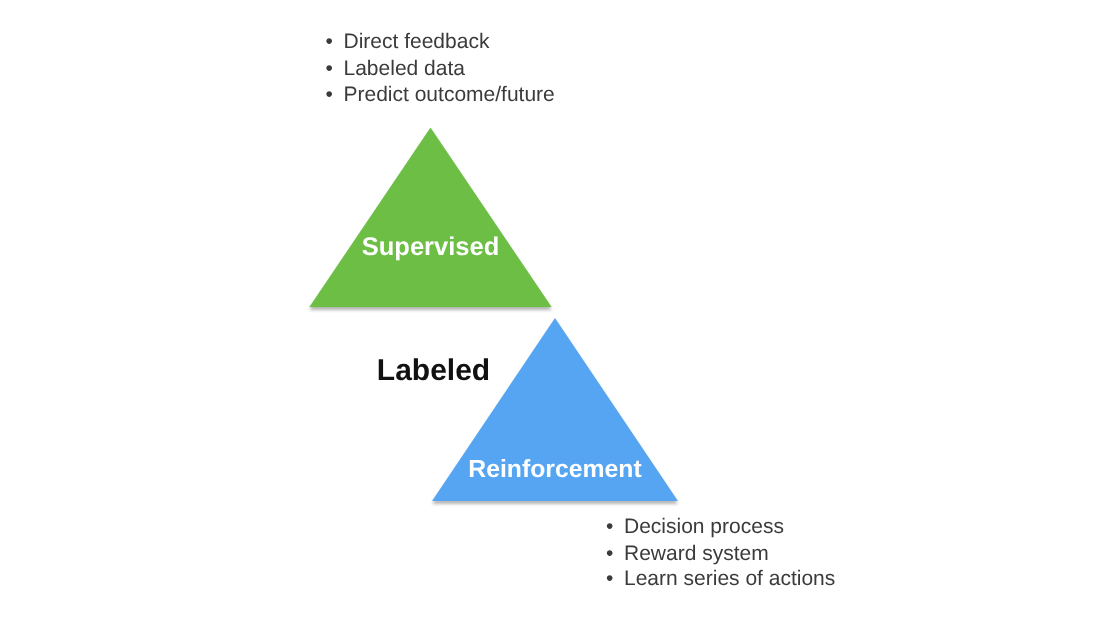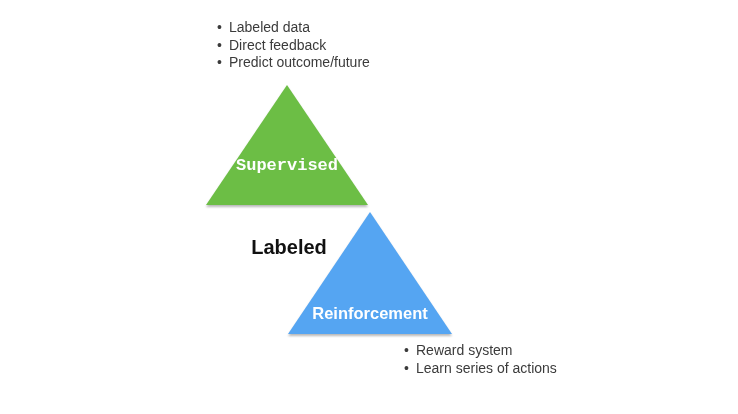--- a/index.html
+++ b/index.html
@@ -61,60 +61,61 @@
   .tri-label {
     position: absolute;
     left: 0;
     right: 0;
     text-align: center;
     color: var(--color-triangle_label, #ffffff);
     font-weight: bold;
     font-size: 17px;
     letter-spacing: 0px;
   }
-  .tri-supervised-wrap .tri-label    { bottom: 30px; font-family: Liberation Mono, monospace; }
+  .tri-supervised-wrap .tri-label    { bottom: 30px; }
   .tri-unsupervised-wrap .tri-label  { bottom: 14px; }
   .tri-reinforcement-wrap .tri-label { bottom: 11px; font-size: 16.5px; text-align: center; }
 
   .center-label {
     position: absolute;
     left: 206px;
     top: 236px;
     width: 166px;
     text-align: center;
     font-weight: bold;
     font-size: 20px;
     color: var(--color-center_text, #111111);
   }
 </style>
 </head>
 <body>
 
 <div class="canvas">
 
   <ul class="bullet-list list-top">
+    <li>Direct feedback</li>
     <li>Labeled data</li>
-    <li>Direct feedback</li>
     <li>Predict outcome/future</li>
   </ul>
 
   <div class="tri-shadow tri-supervised-wrap">
     <div class="triangle tri-supervised"></div>
     <div class="tri-label">Supervised</div>
   </div>
 
 
   <div class="tri-shadow tri-reinforcement-wrap">
     <div class="triangle tri-reinforcement"></div>
     <div class="tri-label">Reinforcement</div>
   </div>
 
   <div class="center-label">Labeled</div>
 
   <ul class="bullet-list list-left">
   </ul>
 
   <ul class="bullet-list list-right">
+    <li>Decision process</li>
     <li>Reward system</li>
     <li>Learn series of actions</li>
   </ul>
 
 </div>
 
 </body></html>

